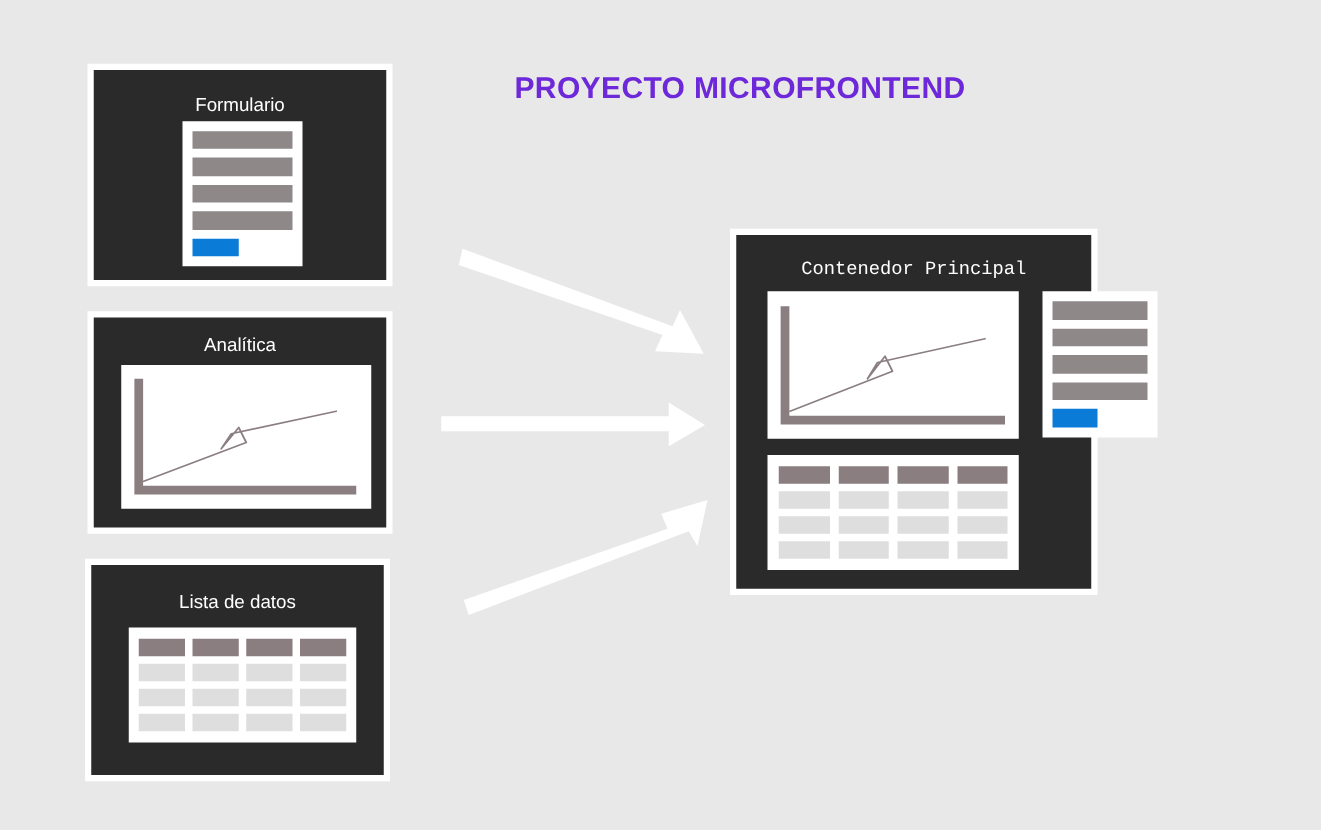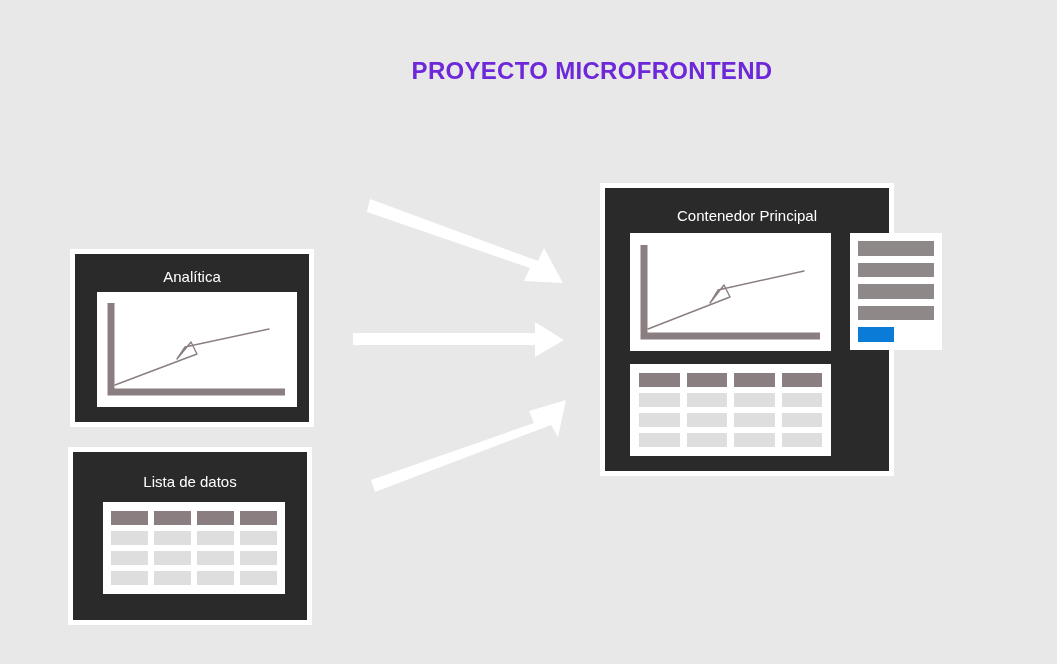--- a/index.html
+++ b/index.html
@@ -134,38 +134,51 @@
   #chart-mock-1   { left: 22px;  top: 38px;  width: 200px; height: 115px; }
 
   
   #card-table     { left: 68px;  top: 447px; width: 244px; height: 178px; }
   #card-table .card-title { top: 21px; }
   #table-mock-1   { left: 30px;  top: 50px;  width: 182px; height: 92px;
                     padding: 9px 8px; gap: 6px; }
   #table-mock-1 .trow { gap: 6px; height: 17px; }
 
   
-  #card-main      { left: 600px; top: 183px; width: 294px; height: 293px; }
+  #card-main      { left: 584px; top: 183px; width: 294px; height: 293px; font-family: Liberation Mono, monospace; }
   #card-main .card-title { top: 19px; font-size: 15px; }
   #chart-mock-2   { left: 25px;  top: 45px;  width: 201px; height: 118px; }
   #form-mock-2    { left: 245px; top: 45px;  width: 92px;  height: 117px;
                     padding: 8px; gap: 7px; }
   #form-mock-2 .field { height: 16px; }
   #form-mock-2 .btn   { height: 16px; width: 48%; }
   #table-mock-2   { left: 25px;  top: 176px; width: 201px; height: 92px;
                     padding: 9px 9px; gap: 6px; }
   #table-mock-2 .trow { gap: 7px; height: 17px; }
 </style>
 </head>
 <body>
 
 <div id="stage">
 
   <div class="diagram-title">PROYECTO MICROFRONTEND</div>
 
+  <div class="card" id="card-form">
+    <div class="card-body">
+      <div class="card-title">Formulario</div>
+
+      <div class="form-mock" id="form-mock-1">
+        <div class="field"></div>
+        <div class="field"></div>
+        <div class="field"></div>
+        <div class="field"></div>
+        <div class="btn"></div>
+      </div>
+    </div>
+  </div>
 
   <div class="card" id="card-chart">
     <div class="card-body">
       <div class="card-title">Analítica</div>
 
       <div class="chart-mock" id="chart-mock-1">
         <svg viewBox="0 0 200 115" preserveAspectRatio="none">
 
           <path d="M14,11 L14,100 L188,100" fill="none" stroke="#8a7e80" stroke-width="7"></path>
 

